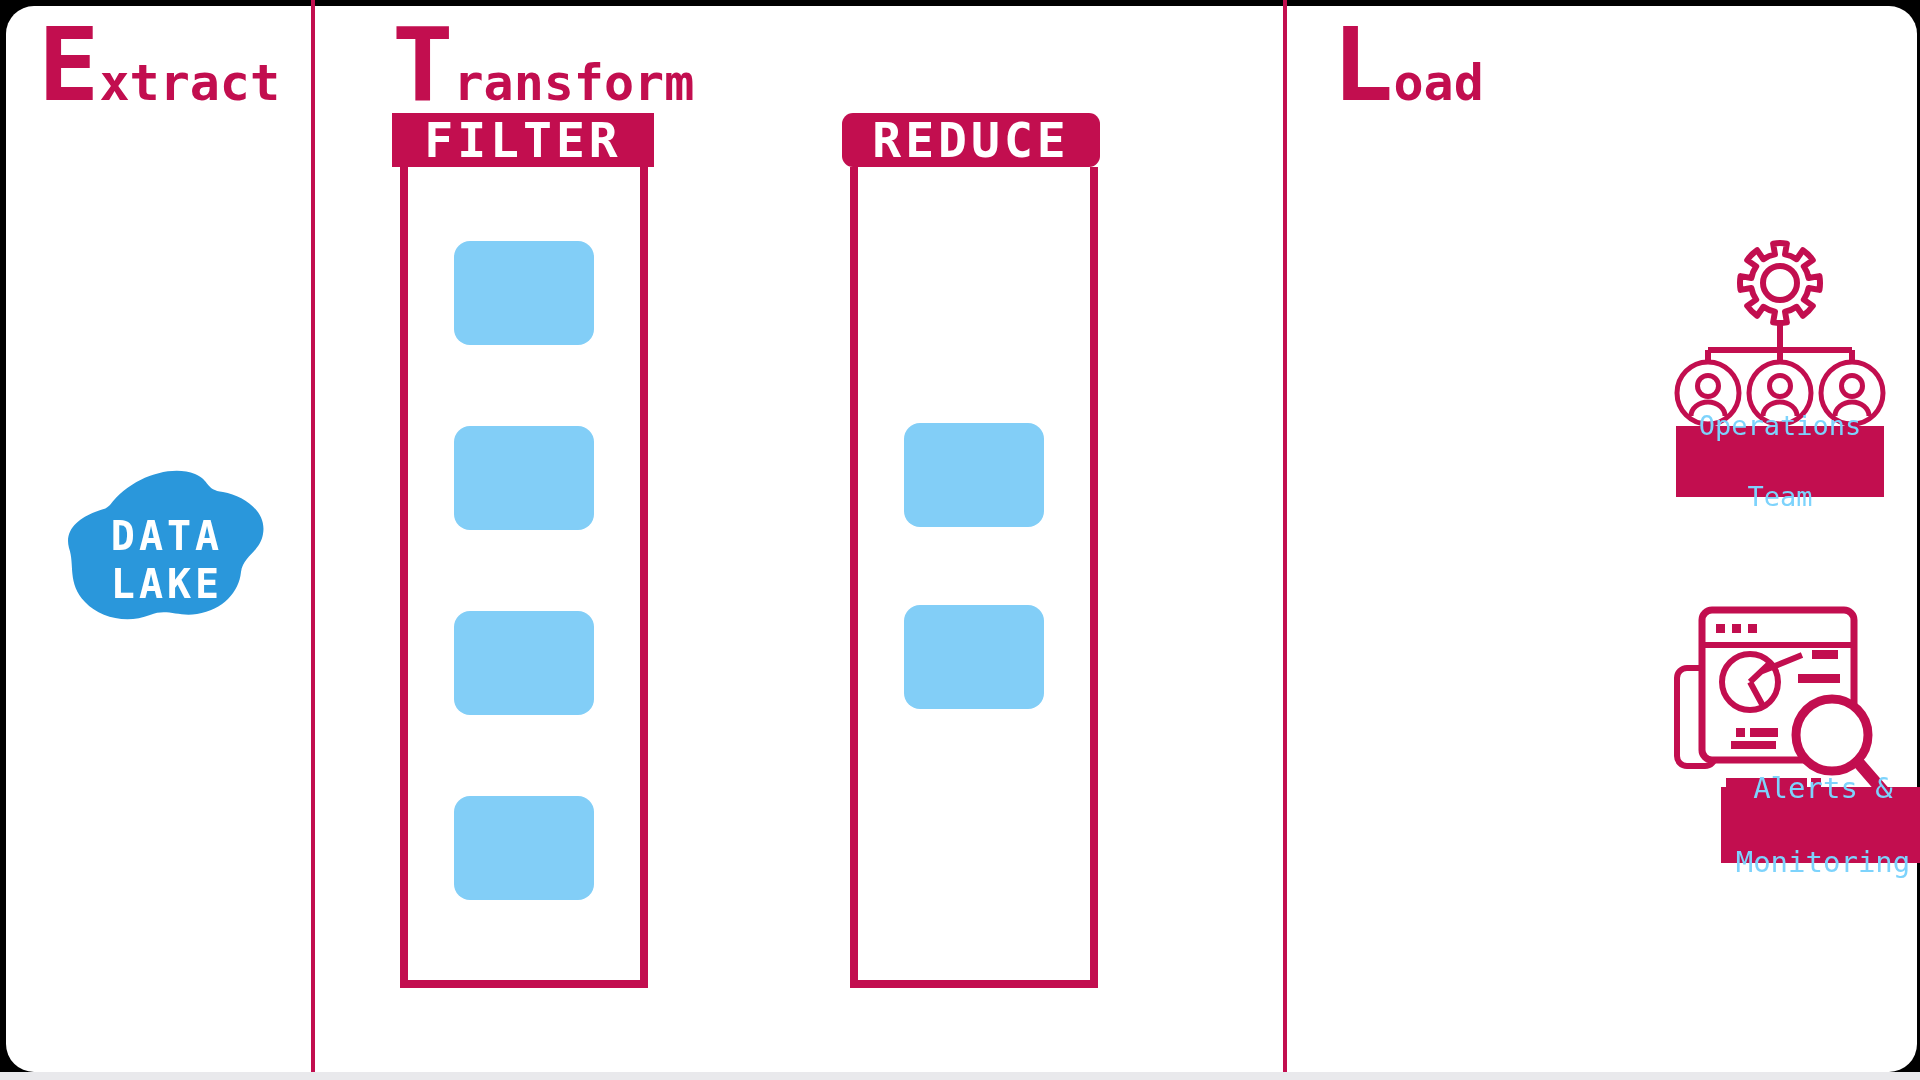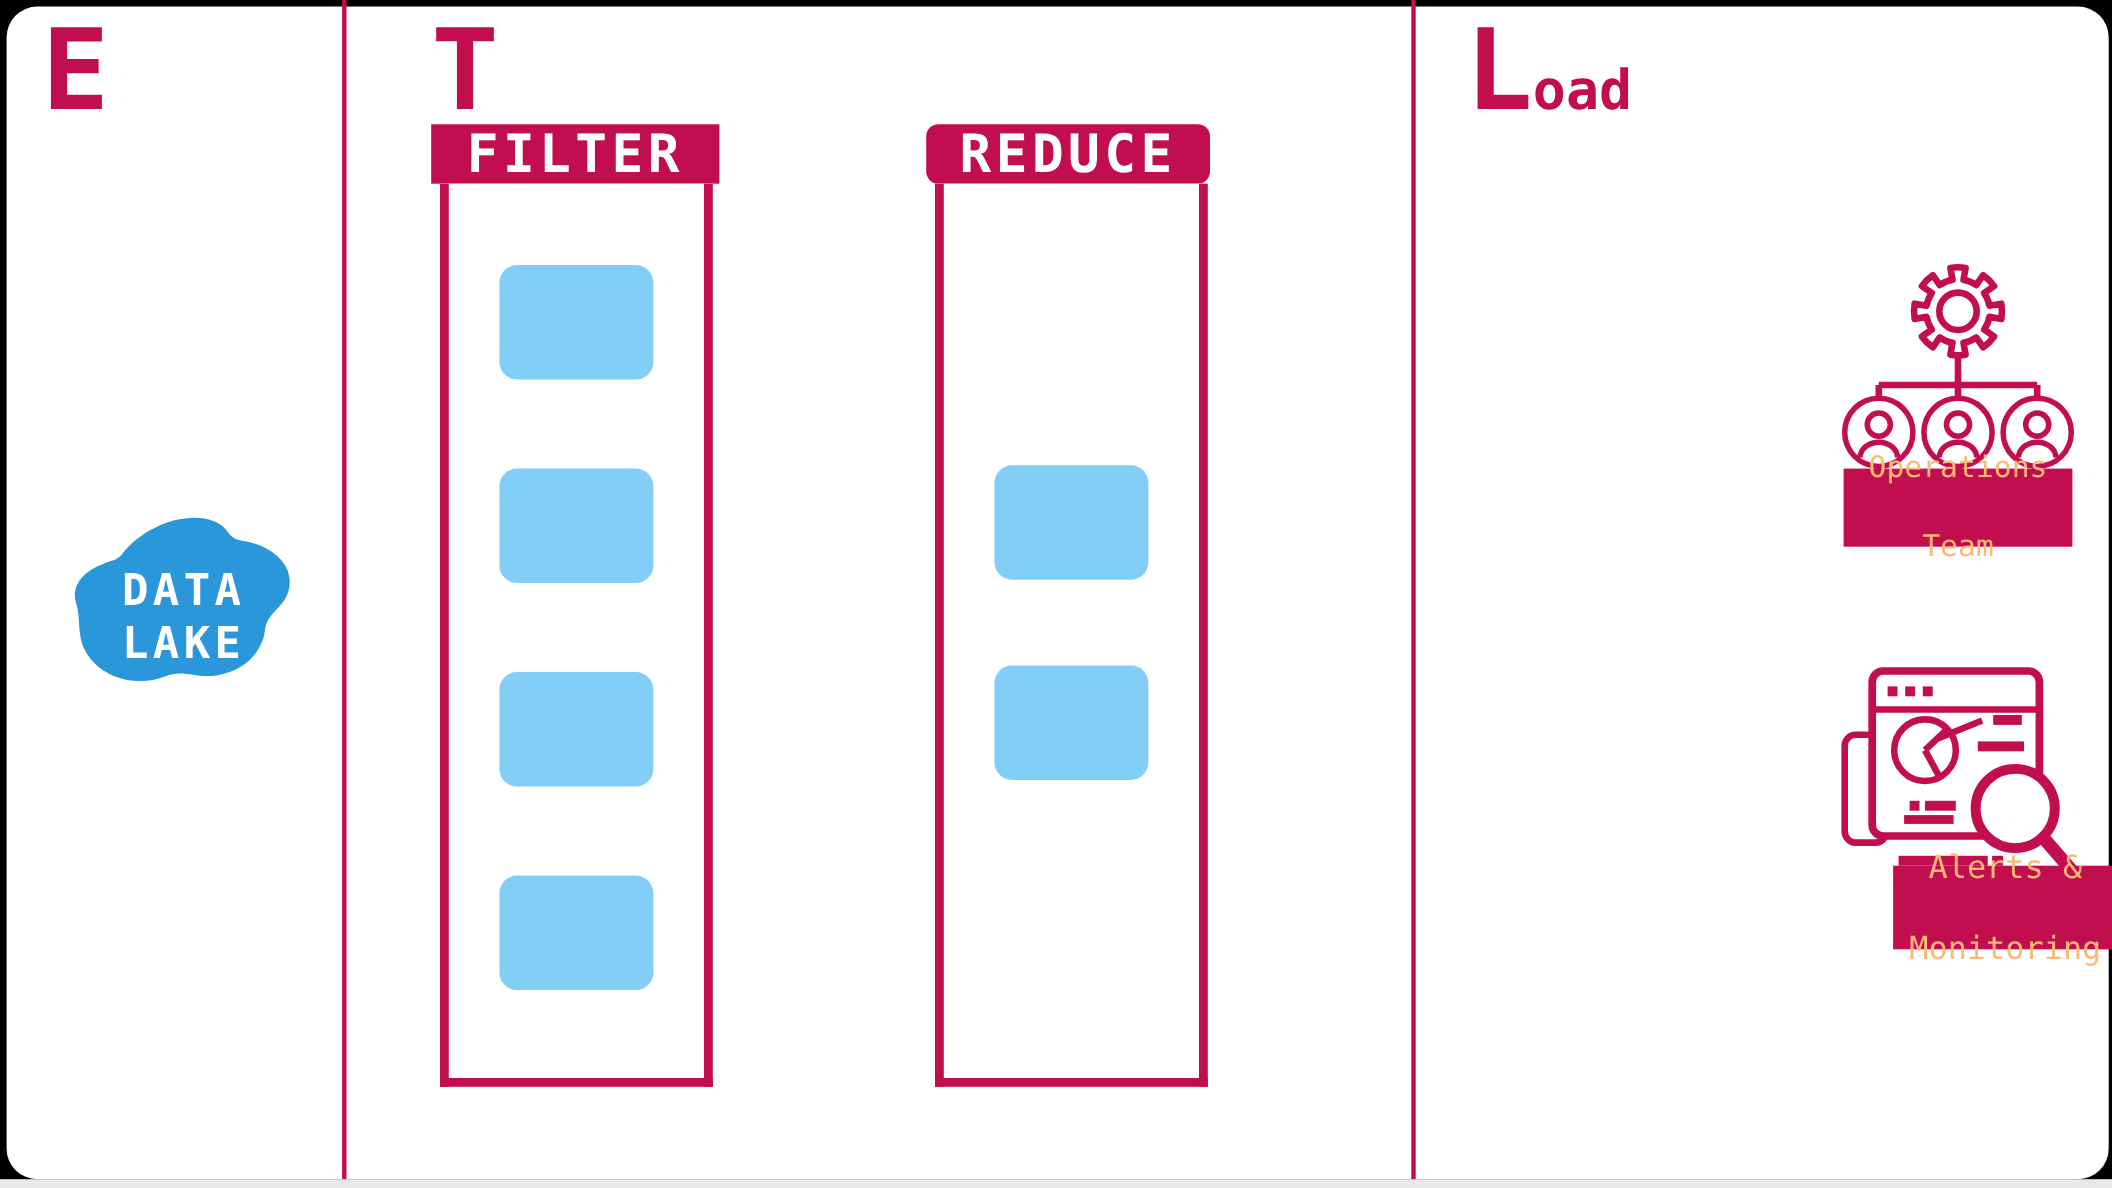--- a/index.html
+++ b/index.html
@@ -48,51 +48,53 @@
   .lake-text{fill:#fff;font-family:"DejaVu Sans Mono","Liberation Mono",monospace;
              font-size:40px;font-weight:bold;letter-spacing:4px;text-anchor:middle;}
 
   .icon-svg{position:absolute;}
   .ops-icon{left:1665px;top:228px;}
   .mon-icon{left:1662px;top:600px;}
   .icon-stroke{stroke:var(--crimson);fill:none;}
   .icon-fillwhite{fill:#fff;stroke:var(--crimson);}
   .icon-fill{fill:var(--crimson);stroke:none;}
 
-  .label-box{position:absolute;background:var(--crimson);color:#fdba74;display:flex;
+  .label-box{position:absolute;background:var(--crimson);color:#7dd3fc;display:flex;
              flex-direction:column;align-items:center;justify-content:center;
              text-align:center;line-height:1.32;gap:35px;}
   .label-ops{left:1676px;top:426px;width:208px;height:71px;font-size:27px;}
   .label-mon{left:1674px;top:787px;width:204px;height:76px;font-size:29px;margin-left:47px;}
 </style>
 </head>
 <body>
 
 <div class="stage">
   <div class="canvas"></div>
 
   <div class="divider divider-1"></div>
   <div class="divider divider-2"></div>
 
   <div class="heading heading-extract">
     <span class="initial">E</span>
+      <span class="rest">xtract</span>
   </div>
 
   <svg class="lake-svg" width="230" height="190" viewBox="0 0 230 190">
     <path d="M 55,45 C 75,18 115,4 140,14 C 155,20 150,30 168,32
              C 190,36 212,52 208,74 C 205,92 188,96 186,112
              C 184,132 168,150 142,154 C 122,157 112,148 95,155
              C 72,164 45,158 30,142 C 12,123 20,105 14,88
              C 9,70 24,58 40,52 C 47,49 50,50 55,45 Z" fill="#2A97DB"></path>
     <text class="lake-text" x="112" y="90">DATA</text>
     <text class="lake-text" x="112" y="138">LAKE</text>
   </svg>
 
   <div class="heading heading-transform">
     <span class="initial">T</span>
+      <span class="rest">ransform</span>
   </div>
 
   <div class="band band-filter">
     <span>FILTER</span>
   </div>
   <div class="column column-filter">
     <div class="column-body">
         <div class="chunk"></div>
         <div class="chunk"></div>
         <div class="chunk"></div>

